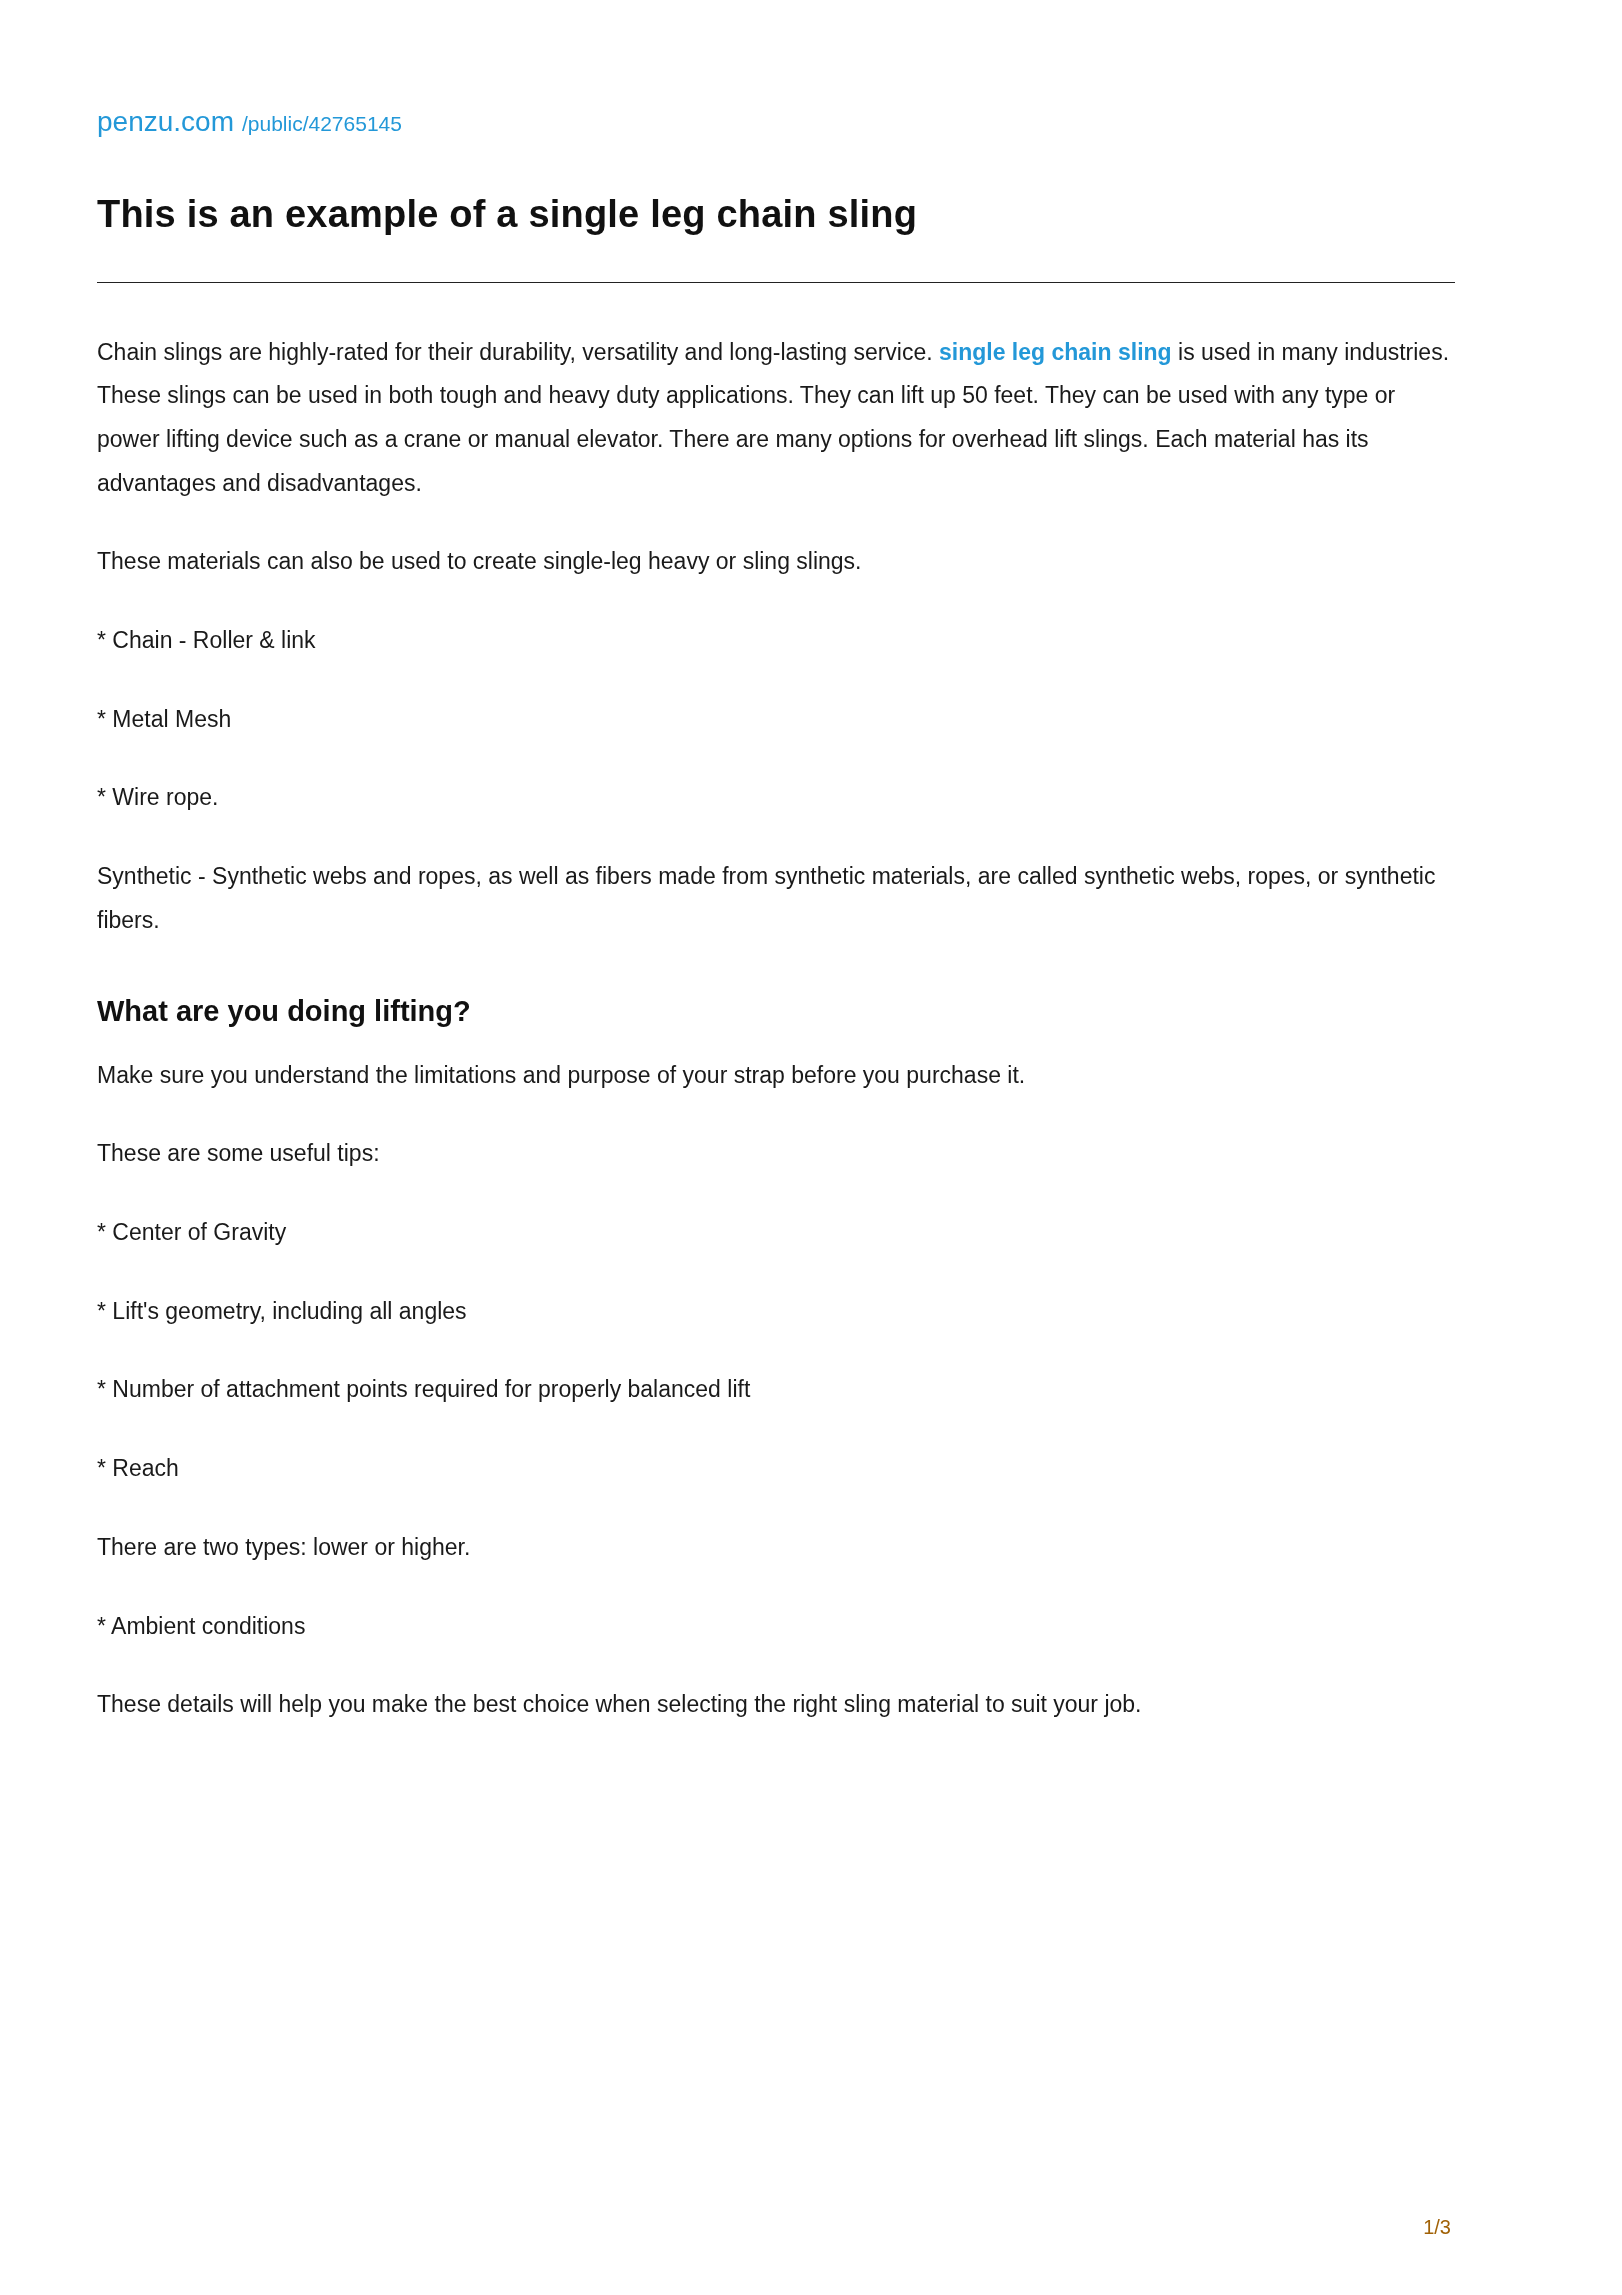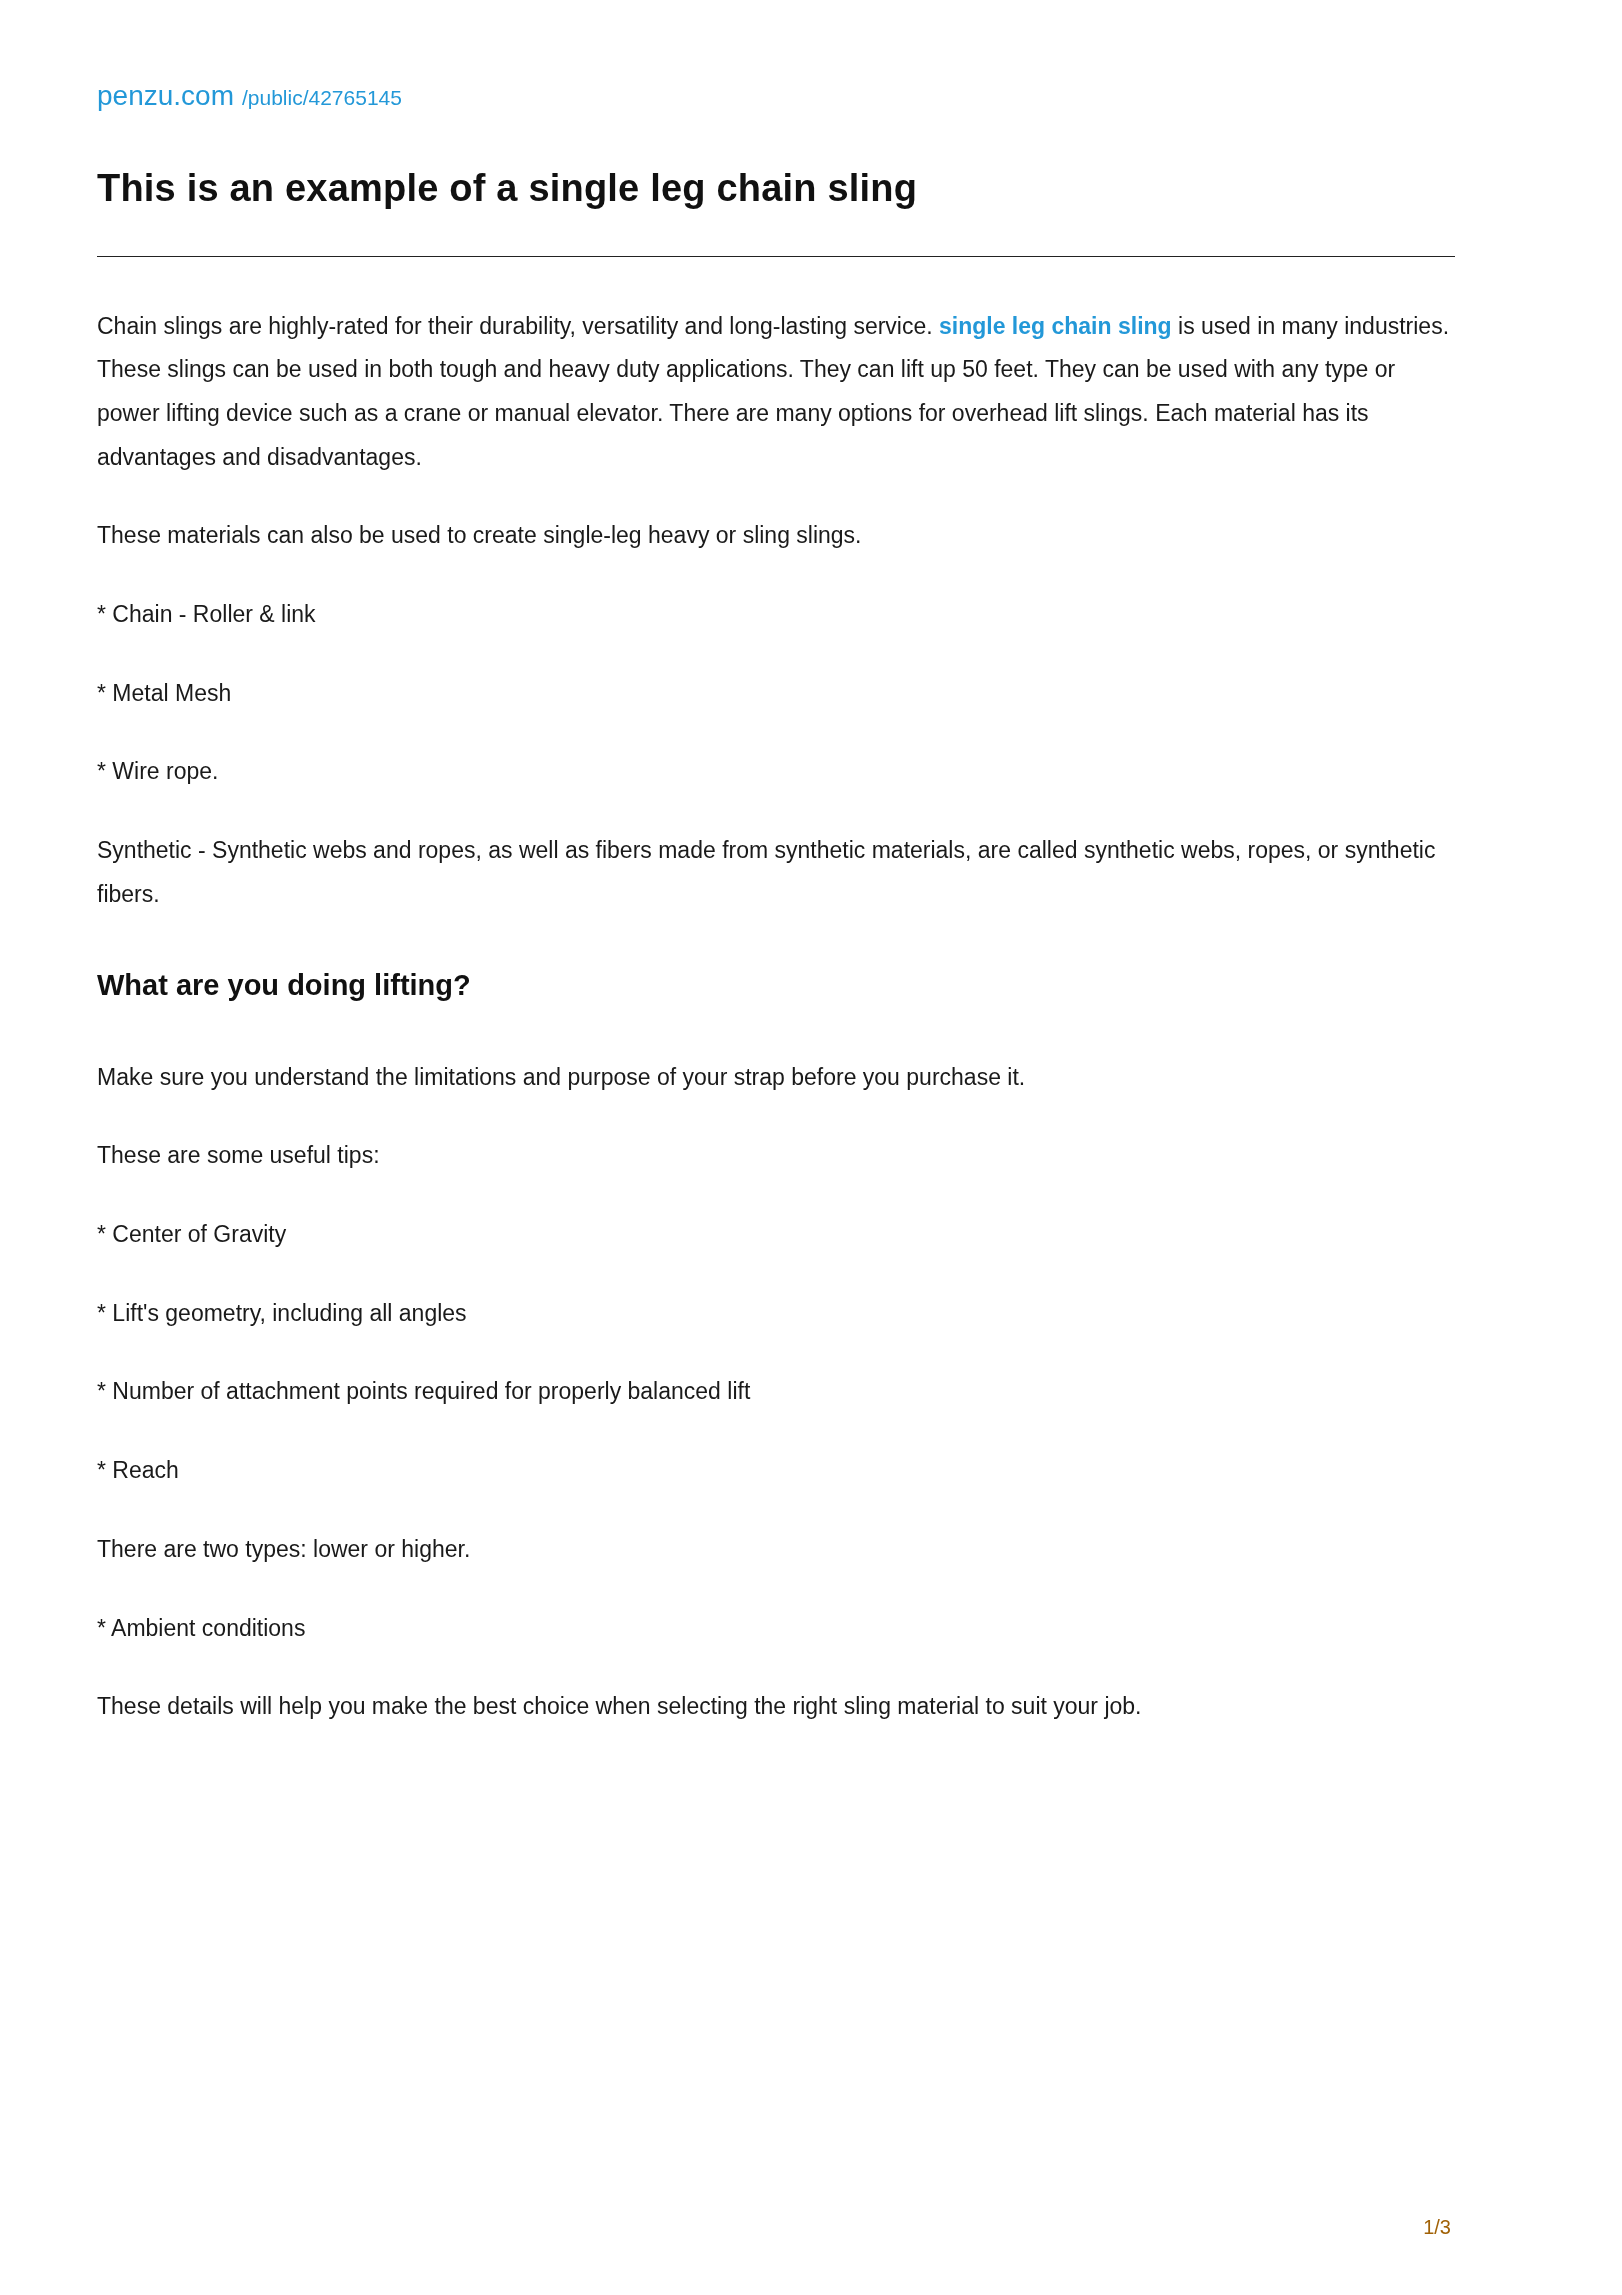--- a/index.html
+++ b/index.html
@@ -12,21 +12,21 @@
     width:1622px;
     height:2295px;
     font-family:"Liberation Sans", sans-serif;
     color:var(--text);
     position:relative;
   }
   .page{
     position:relative;
     width:1552px;
     height:2295px;
-    padding:80px 97px 0 97px;
+    padding:106px 97px 0 97px;
   }
   .source-line{
     display:flex;
     align-items:baseline;
     margin:0 0 54px 0;
   }
   .site{
     color:var(--link);
     font-size:28px;
     text-decoration:none;
@@ -59,21 +59,21 @@
   .inline-link{
     color:var(--link);
     font-weight:bold;
     text-decoration:none;
     cursor:pointer;
   }
   h2{
     font-size:29px;
     font-weight:bold;
     color:#111111;
-    margin:51px 0 52px 0;
+    margin:51px 0 24px 0;
     line-height:1.25;
   }
   .page-number{
     position:absolute;
     right:101px;
     bottom:56px;
     font-size:20px;
     color:#a16207;
   }
 </style>

